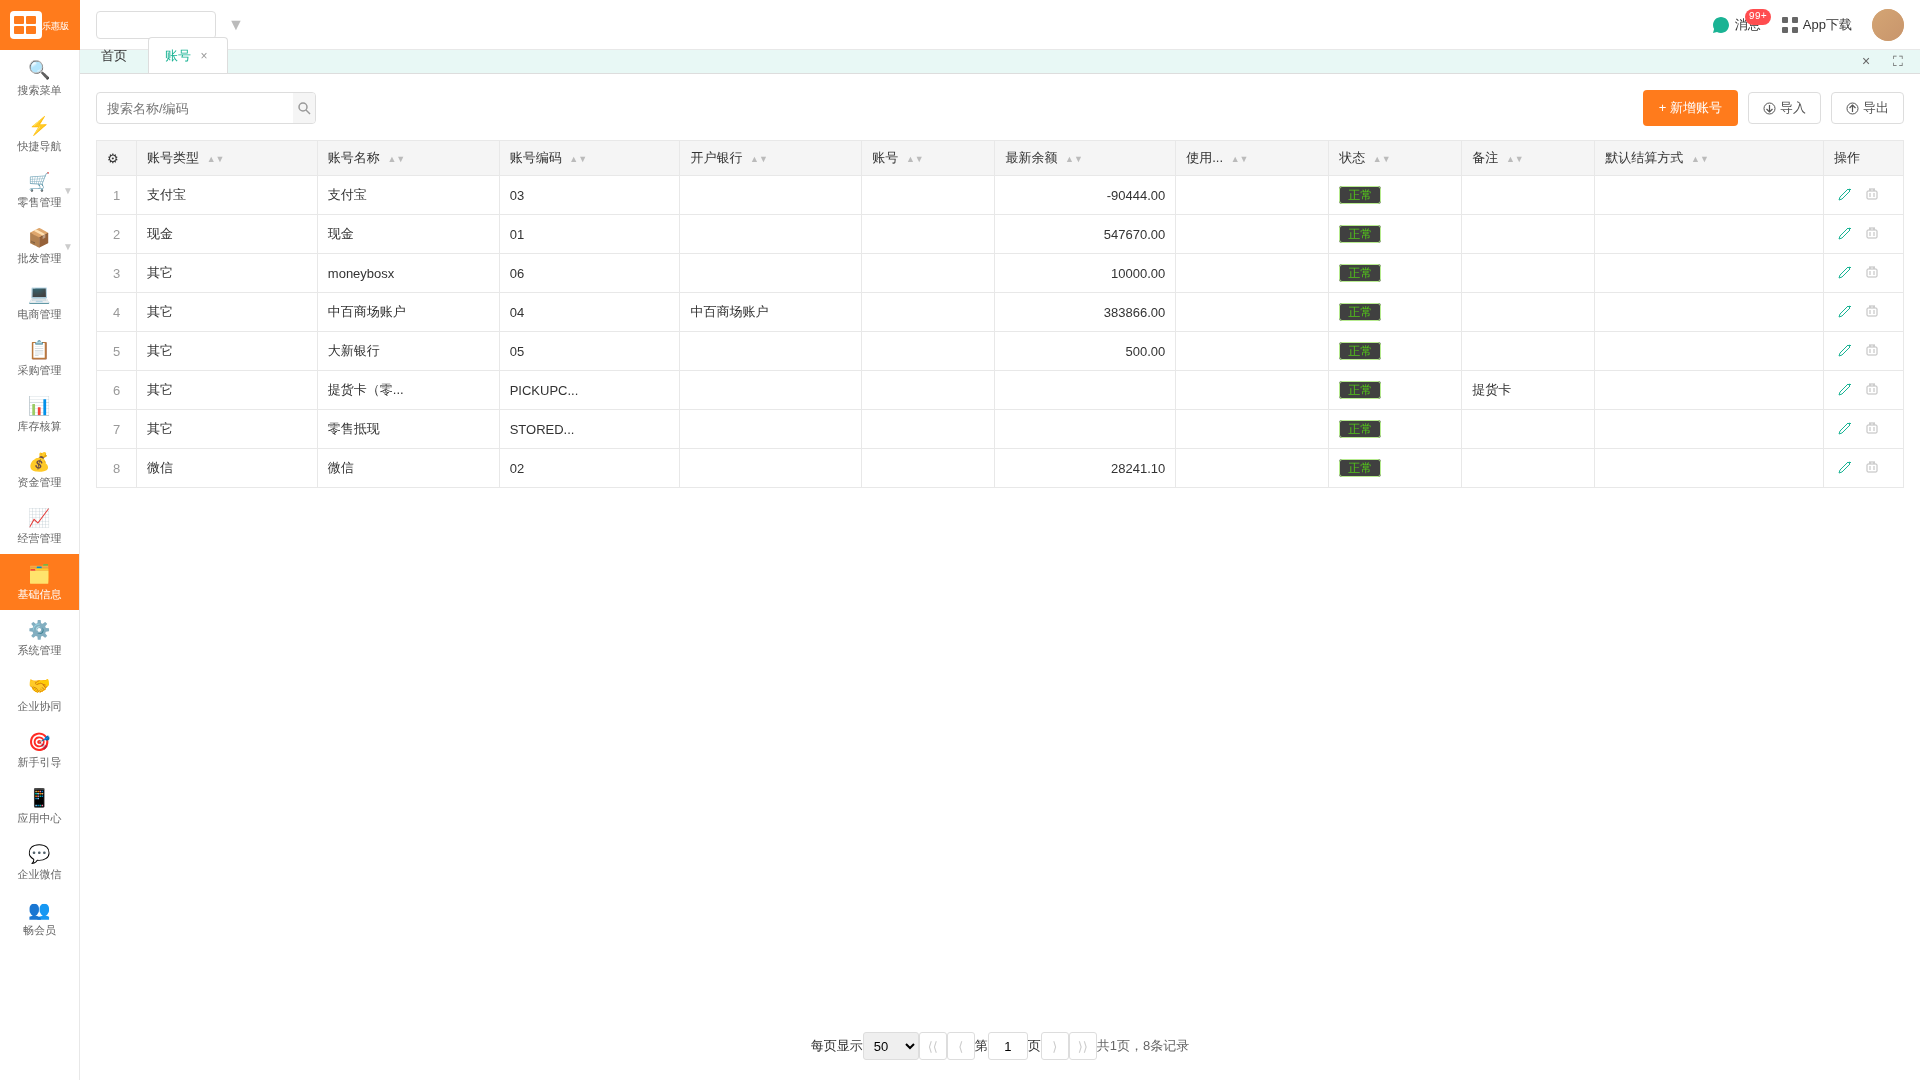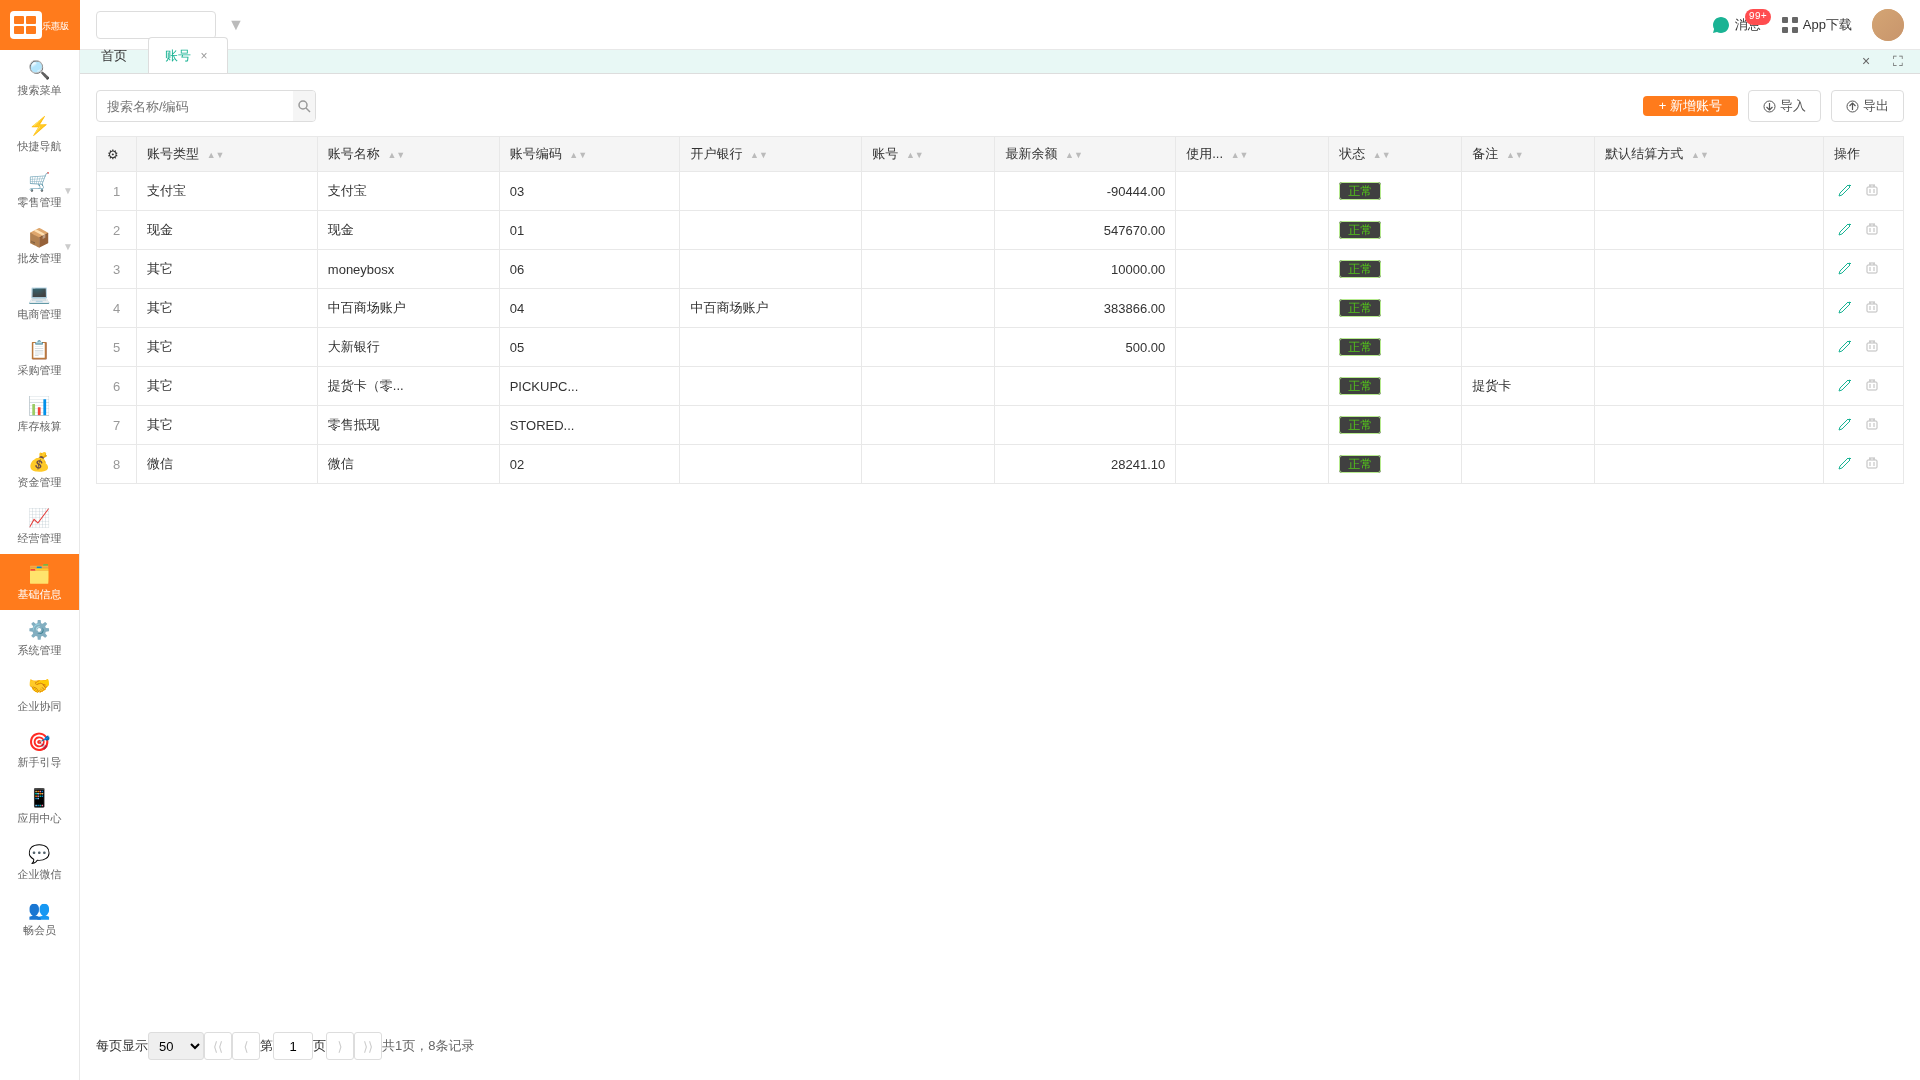--- a/index.html
+++ b/index.html
@@ -243,21 +243,21 @@
       display: flex;
       align-items: center;
       gap: 10px;
     }
     .btn-primary {
       background: #ff7b1c;
       color: #fff;
       border: none;
       border-radius: 4px;
       padding: 0 16px;
-      height: 20px;
+      height: 36px;
       font-size: 13px;
       cursor: pointer;
       display: flex;
       align-items: center;
       gap: 4px;
     }
     .btn-secondary {
       background: #fff;
       color: #555;
       border: 1px solid #ddd;
@@ -326,21 +326,21 @@
       padding: 2px 4px;
     }
     .action-delete {
       color: #bbb;
     }
 
     
     .pagination {
       display: flex;
       align-items: center;
-      justify-content: flex-start;
+      justify-content: center;
       padding: 12px 0 4px;
       font-size: 13px;
       color: #333;
       margin-top: auto;
     }
     .page-size-select {
       border: 1px solid #ddd;
       border-radius: 3px;
       padding: 2px 6px;
       font-size: 13px;

